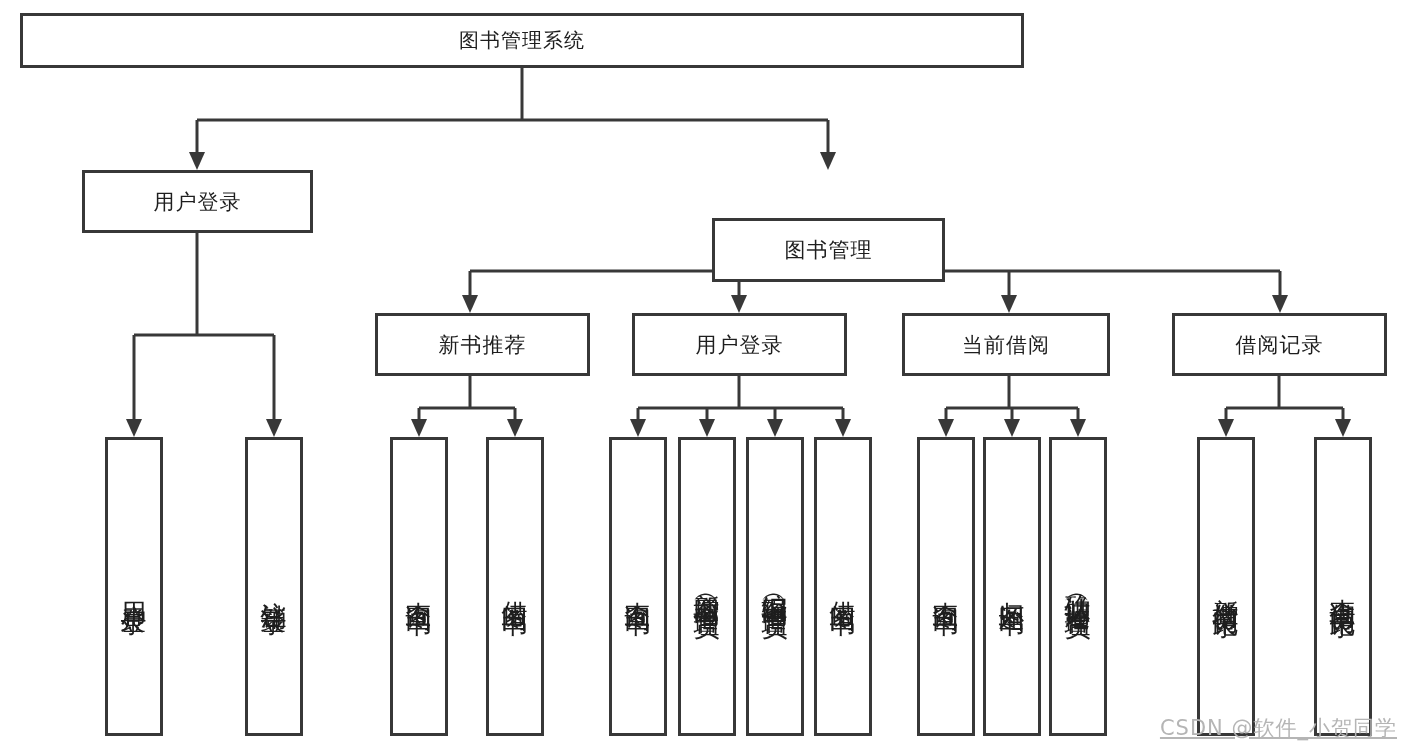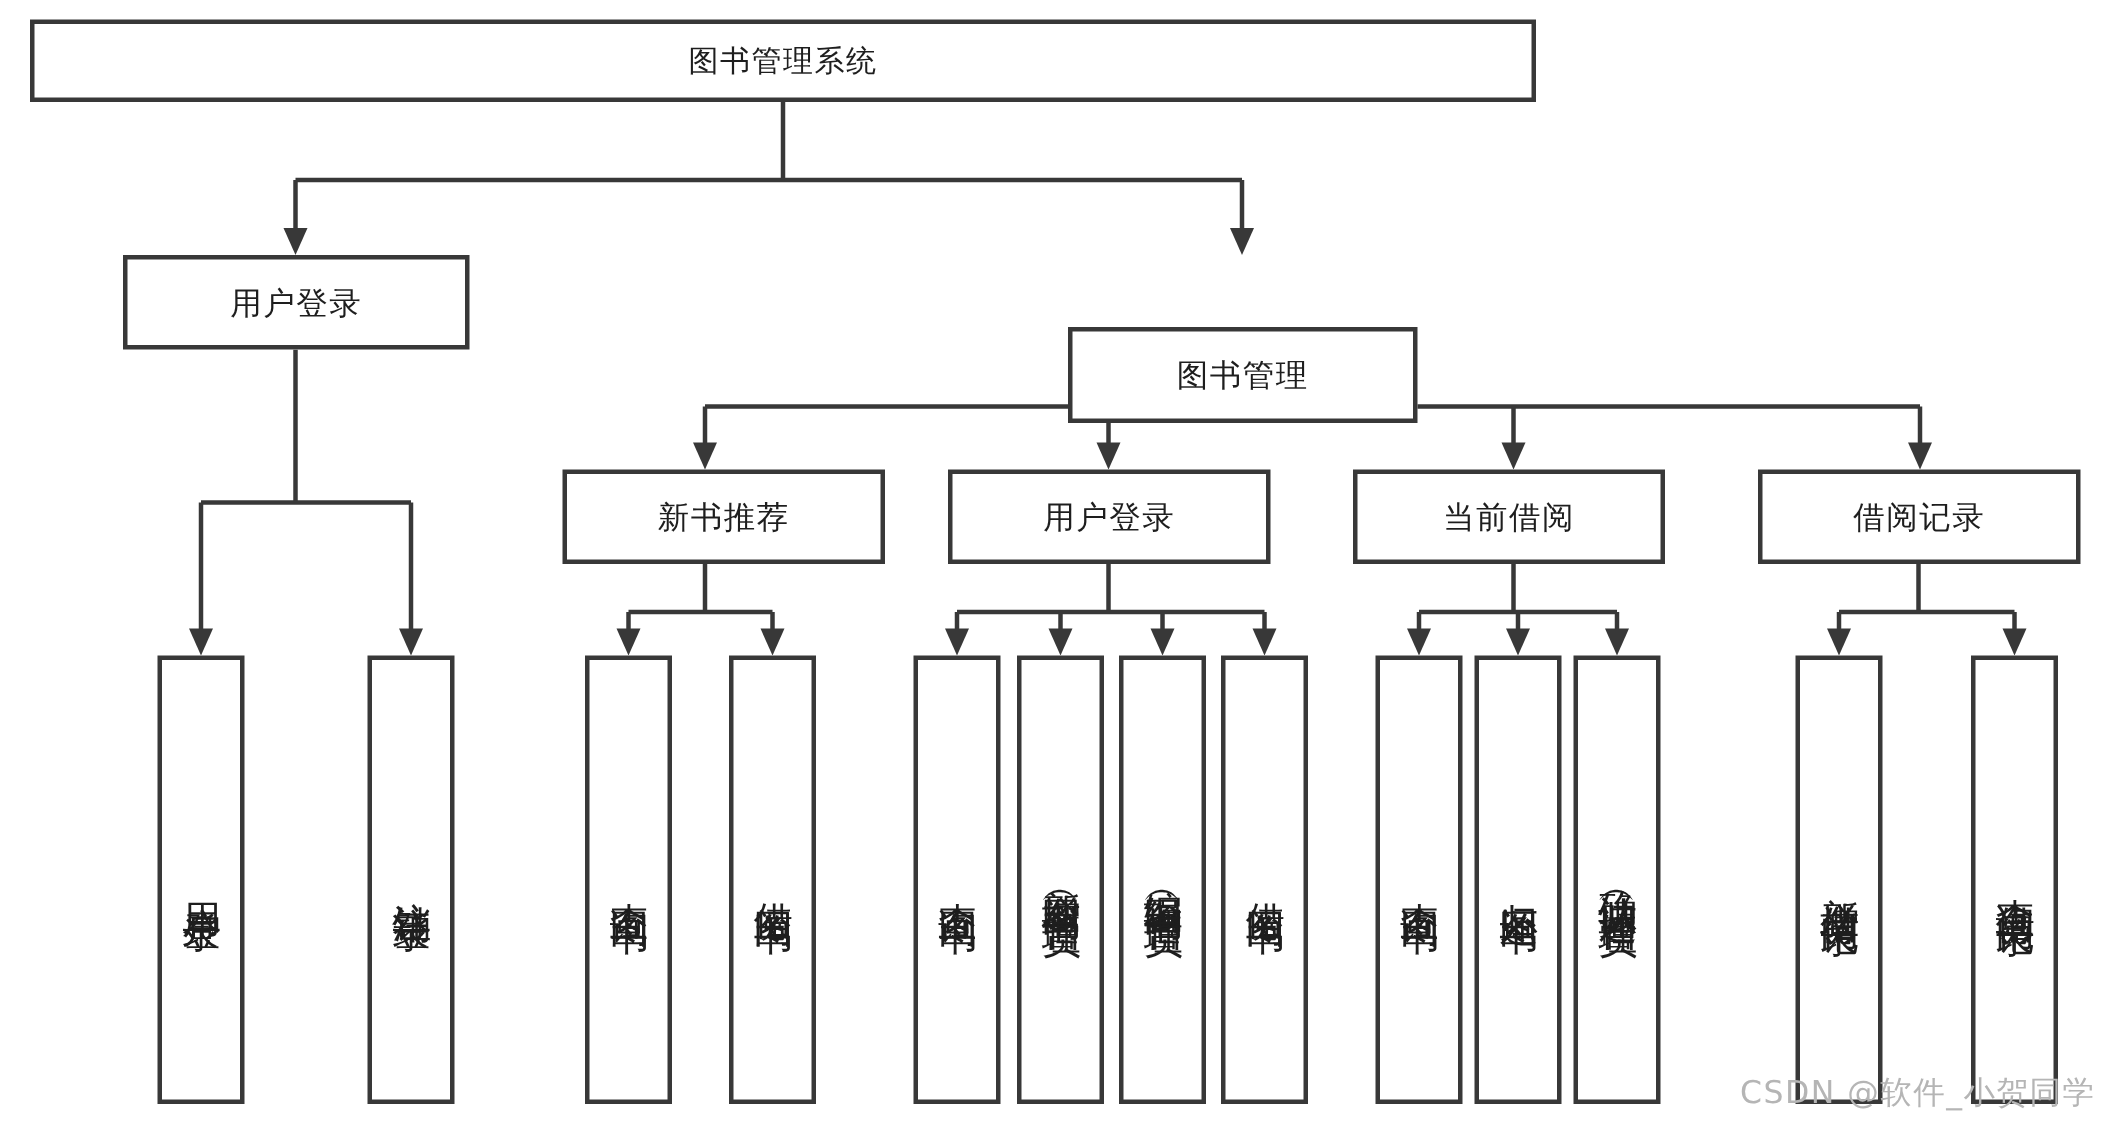--- a/index.html
+++ b/index.html
@@ -64,20 +64,21 @@
 
   .watermark {
     position: absolute;
     right: 8px;
     bottom: 5px;
     font-size: 21px;
     color: #b5b5b5;
     letter-spacing: 1px;
     z-index: 3;
     white-space: nowrap;
+    text-decoration: underline;
   }
 </style>
 </head>
 <body>
 
 <svg class="connectors" width="1405" height="747" viewBox="0 0 1405 747" xmlns="http://www.w3.org/2000/svg">
   <g stroke="#383838" stroke-width="3" fill="none">
 
     <path d="M522 68 V120"></path>
     <path d="M197 120 H828"></path>

